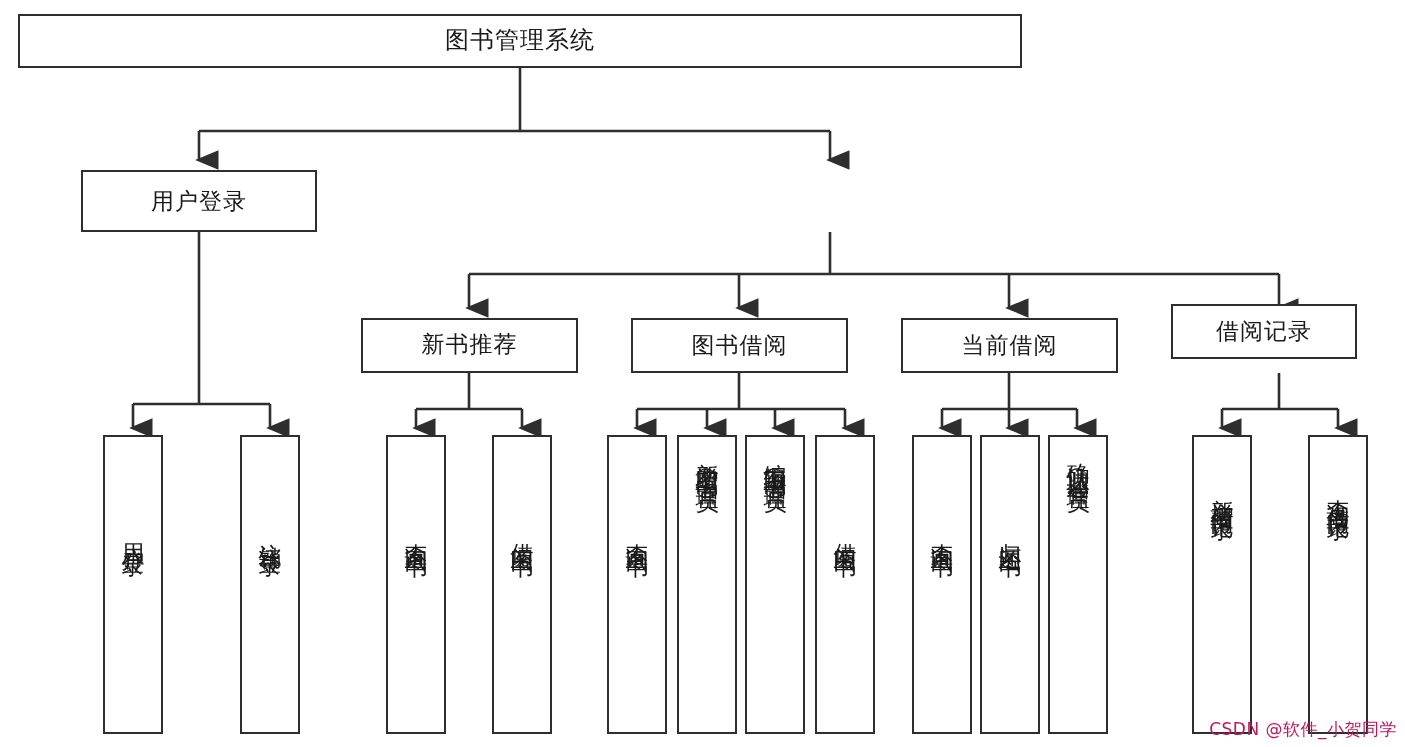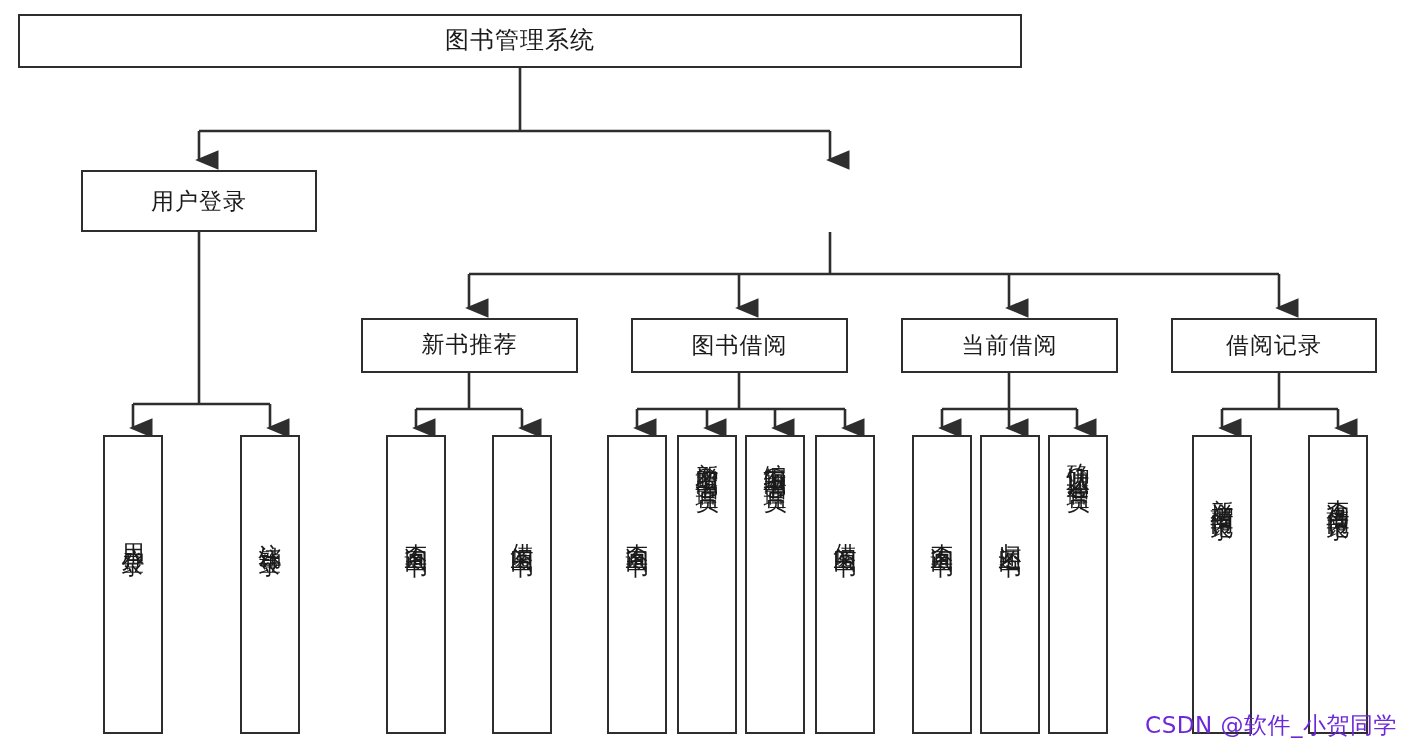--- a/index.html
+++ b/index.html
@@ -54,22 +54,22 @@
     font-size: 23px;
     letter-spacing: 4px;
     line-height: 1;
     white-space: nowrap;
   }
   .node.root .label { font-size: 24px; }
   .watermark {
     position: absolute;
     right: 8px;
     bottom: 6px;
-    font-size: 23px;
-    color: #6d28d9;
+    font-size: 17px;
+    color: #be185d;
     letter-spacing: 0.5px;
     white-space: nowrap;
   }
 </style>
 </head>
 <body>
 
 <div id="canvas">
 
   <svg id="wires" viewBox="0 0 1405 747">
@@ -132,21 +132,21 @@
 
   <div class="node horiz" style="left:361px; top:318px; width:217px; height:55px;font-family:Liberation Serif, serif;">
     <span class="label">新书推荐</span>
   </div>
   <div class="node horiz" style="left:631px; top:318px; width:217px; height:55px;">
     <span class="label">图书借阅</span>
   </div>
   <div class="node horiz" style="left:901px; top:318px; width:217px; height:55px;">
     <span class="label">当前借阅</span>
   </div>
-  <div class="node horiz" style="left:1171px; top:318px; width:206px; height:55px;">
+  <div class="node horiz" style="left:1171px; top:304px; width:186px; height:55px;">
     <span class="label">借阅记录</span>
   </div>
 
   <div class="node vert" style="left:103px; top:435px; width:60px; height:299px; padding-top:88px;">
     <span class="label">用户登录</span>
   </div>
   <div class="node vert" style="left:240px; top:435px; width:60px; height:299px; padding-top:88px;">
     <span class="label">注销登录</span>
   </div>
 

